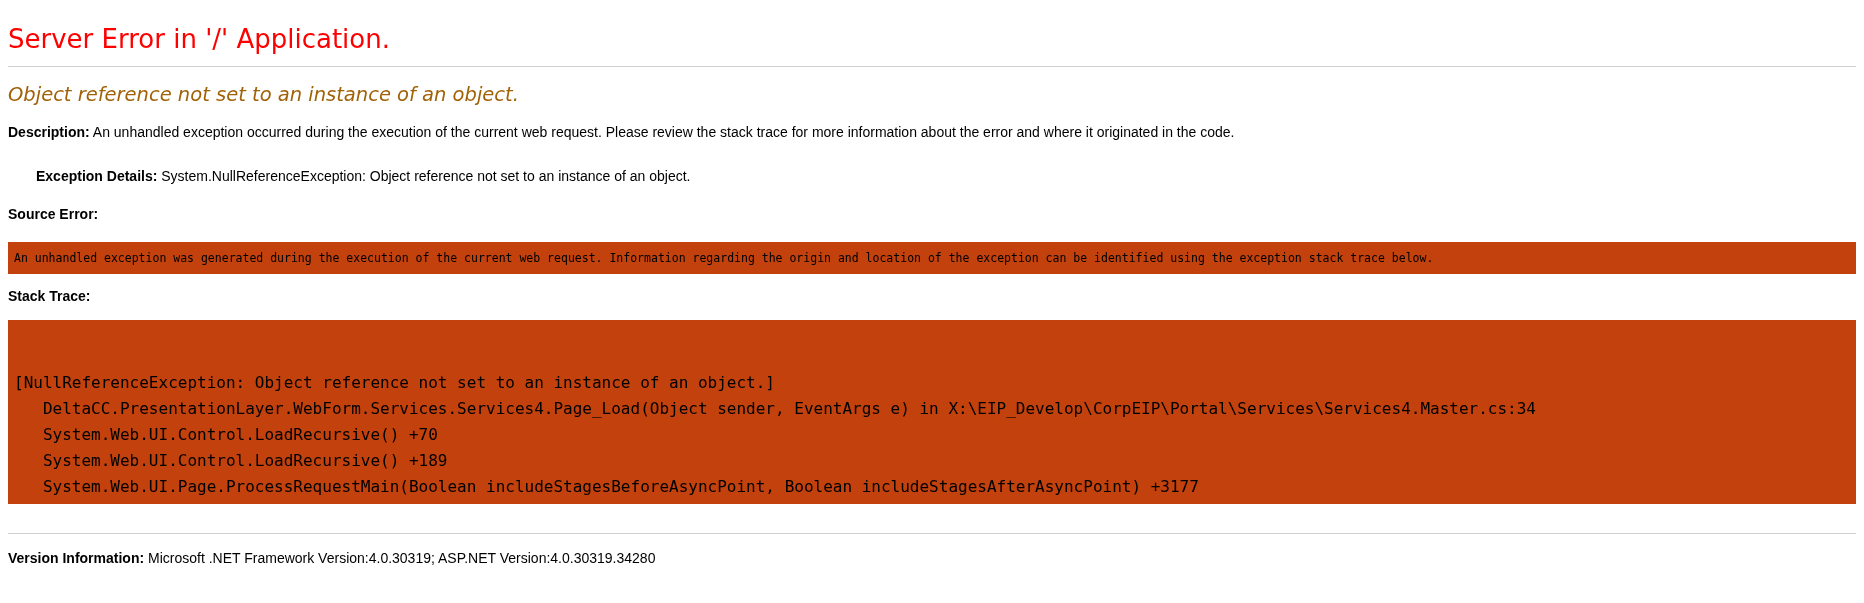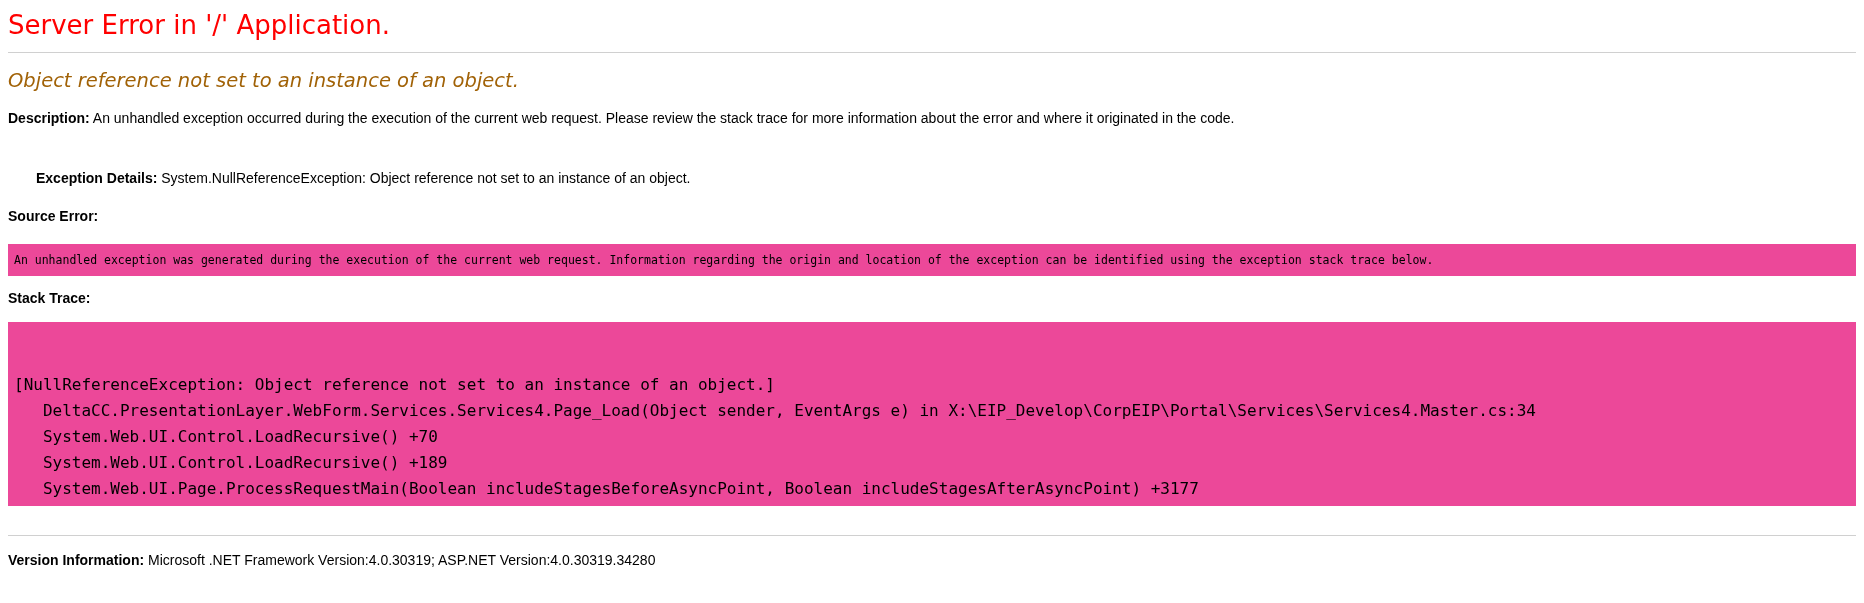--- a/index.html
+++ b/index.html
@@ -12,21 +12,21 @@
     width: 1848px;
     min-height: 603px;
     font-family: "Liberation Sans", sans-serif;
     font-size: 14px;
   }
   h1.error-title {
     font-family: "DejaVu Sans", sans-serif;
     font-weight: normal;
     font-size: 26px;
     color: #ff0000;
-    margin: 10px 0 0 0;
+    margin: 24px 0 0 0;
     line-height: 1.2;
   }
   hr.divider {
     border: none;
     border-top: 1px solid #d0d0d0;
     margin: 11px 0 0 0;
   }
   h2.error-subtitle {
     font-family: "DejaVu Sans", sans-serif;
     font-weight: normal;
@@ -34,27 +34,27 @@
     font-size: 19.5px;
     color: #a16207;
     margin: 16px 0 0 0;
     line-height: 1.25;
   }
   p.info-line {
     margin: 0;
     line-height: 1.15;
   }
   p.description-line { margin-top: 16px; }
-  p.exception-line   { margin-top: 44px; padding-left: 28px; }
+  p.exception-line   { margin-top: 28px; padding-left: 28px; }
   p.source-label     { margin-top: 22px; }
   p.stack-label      { margin-top: 14px; }
   p.version-line     { margin-top: 16px; margin-bottom: 0; }
   b.section-label { font-weight: bold; }
   .code-box {
-    background: #ec4899;
+    background: #c2410c;
     font-family: "DejaVu Sans Mono", monospace;
     color: #000000;
   }
   .source-error-box {
     margin-top: 20px;
     padding: 9px 4px 9px 6px;
     font-size: 11.5px;
     line-height: 14px;
     white-space: pre;
     overflow: hidden;

